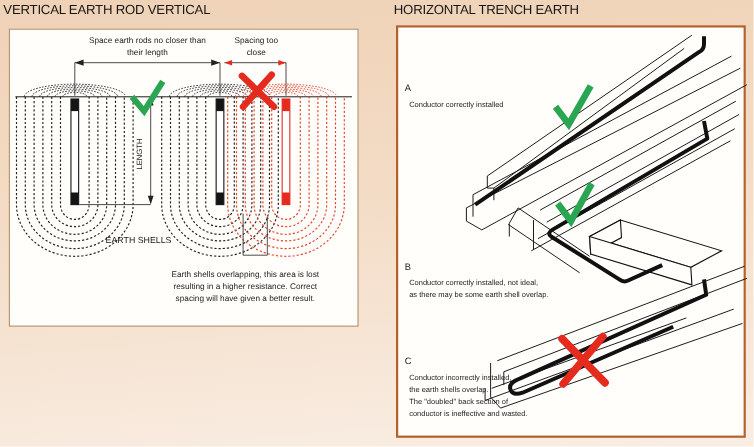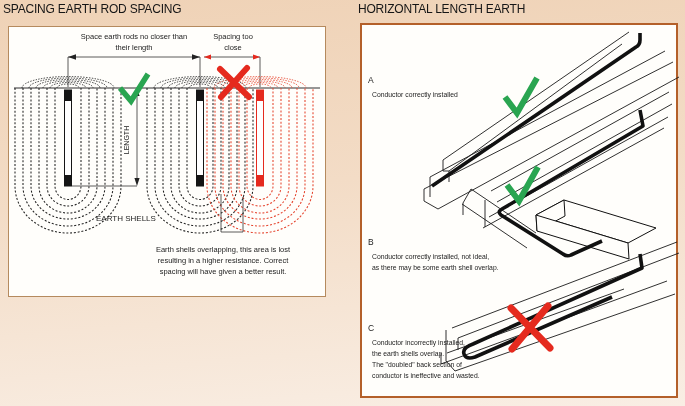--- a/index.html
+++ b/index.html
@@ -30,22 +30,22 @@
   .cross{stroke:#e52a1e;fill:none;stroke-linecap:round;}
   .lbl-s{font-size:7.5px;}
   .lbl-xs{font-size:6.8px;}
 </style>
 </head>
 <body>
 
 <div class="panel" id="left-panel"></div>
 <div class="panel" id="right-panel"></div>
 
-<div class="panel-title" id="left-title">SPACING EARTH ROD SPACING</div>
-<div class="panel-title" id="right-title">HORIZONTAL LENGTH EARTH</div>
+<div class="panel-title" id="left-title">VERTICAL EARTH ROD VERTICAL</div>
+<div class="panel-title" id="right-title">HORIZONTAL TRENCH EARTH</div>
 
 <svg width="685" height="406" viewBox="0 0 685 406">
   <defs>
     <g id="shell-set" class="shellset">
       <path d="M-13 88 V186 A13 13.5 0 0 0 13 186 V88"></path>
       <path d="M-21 88 V186 A21 20 0 0 0 21 186 V88"></path>
       <path d="M-29 88 V186 A29 27 0 0 0 29 186 V88"></path>
       <path d="M-37 88 V186 A37 33 0 0 0 37 186 V88"></path>
       <path d="M-45 88 V186 A45 40 0 0 0 45 186 V88"></path>
       <path d="M-53 88 V186 A53 47 0 0 0 53 186 V88"></path>

